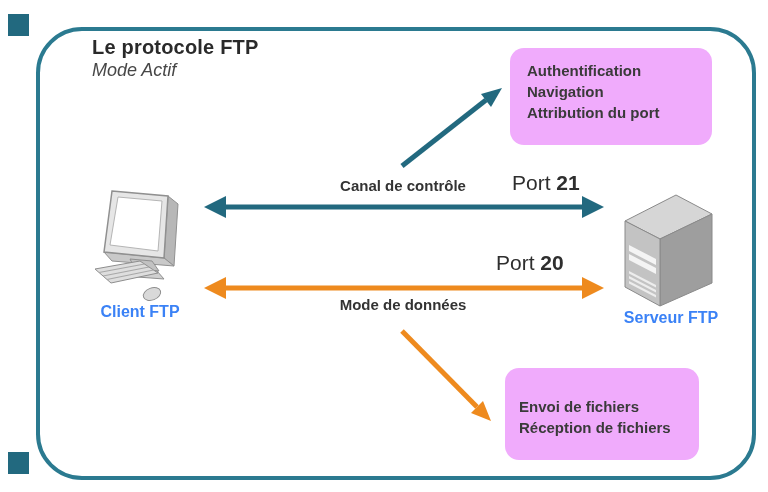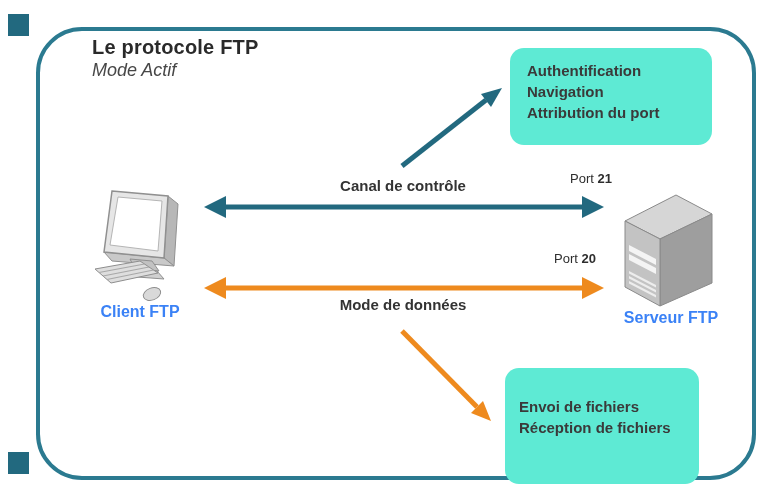--- a/index.html
+++ b/index.html
@@ -6,29 +6,29 @@
   .canvas{position:relative;width:768px;height:492px;background:#ffffff;overflow:hidden;
           font-family:"Liberation Sans",sans-serif;border-radius:28px;}
   .frame{position:absolute;left:36px;top:27px;width:720px;height:453px;
          border:4px solid #2b7a90;border-radius:46px;box-sizing:border-box;}
   .sq{position:absolute;left:8px;width:21px;height:22px;background:#22697f;}
   .sq-top{top:14px}.sq-bottom{top:452px}
   .header{position:absolute;left:92px;top:36px;}
   .title{font-size:20px;font-weight:bold;color:#2a2a2a;letter-spacing:.2px;}
   .subtitle{font-size:18px;font-style:italic;color:#474747;margin-top:1px;}
   .overlay{position:absolute;left:0;top:0;}
-  .anno-box{position:absolute;background:#5eead4;border-radius:14px;box-sizing:border-box;
+  .anno-box{position:absolute;background:#f0abfc;border-radius:14px;box-sizing:border-box;
             color:#3a3a3a;font-weight:bold;font-size:15px;line-height:21px;}
   .control-box{left:510px;top:48px;width:202px;height:97px;padding:12px 0 0 17px;}
-  .data-box{left:505px;top:368px;width:194px;height:116px;padding:28px 0 0 14px;}
+  .data-box{left:505px;top:368px;width:194px;height:92px;padding:28px 0 0 14px;}
   .channel-label{position:absolute;width:160px;text-align:center;font-size:15px;
                  font-weight:bold;color:#333333;}
   .control-label{left:323px;top:177px}
   .data-label{left:323px;top:296px}
-  .port{position:absolute;width:100px;text-align:right;font-size:13px;color:#2e2e2e;}
+  .port{position:absolute;width:100px;text-align:left;font-size:21px;color:#2e2e2e;}
   .control-port{left:512px;top:171px}
   .data-port{left:496px;top:251px}
   .port b{font-weight:bold}
   .node-label{position:absolute;text-align:center;font-size:16px;font-weight:bold;color:#3b82f6;}
   .client-label{left:83px;top:303px;width:114px}
   .server-label{left:606px;top:309px;width:130px}
 </style>
 </head>
 <body>
 

